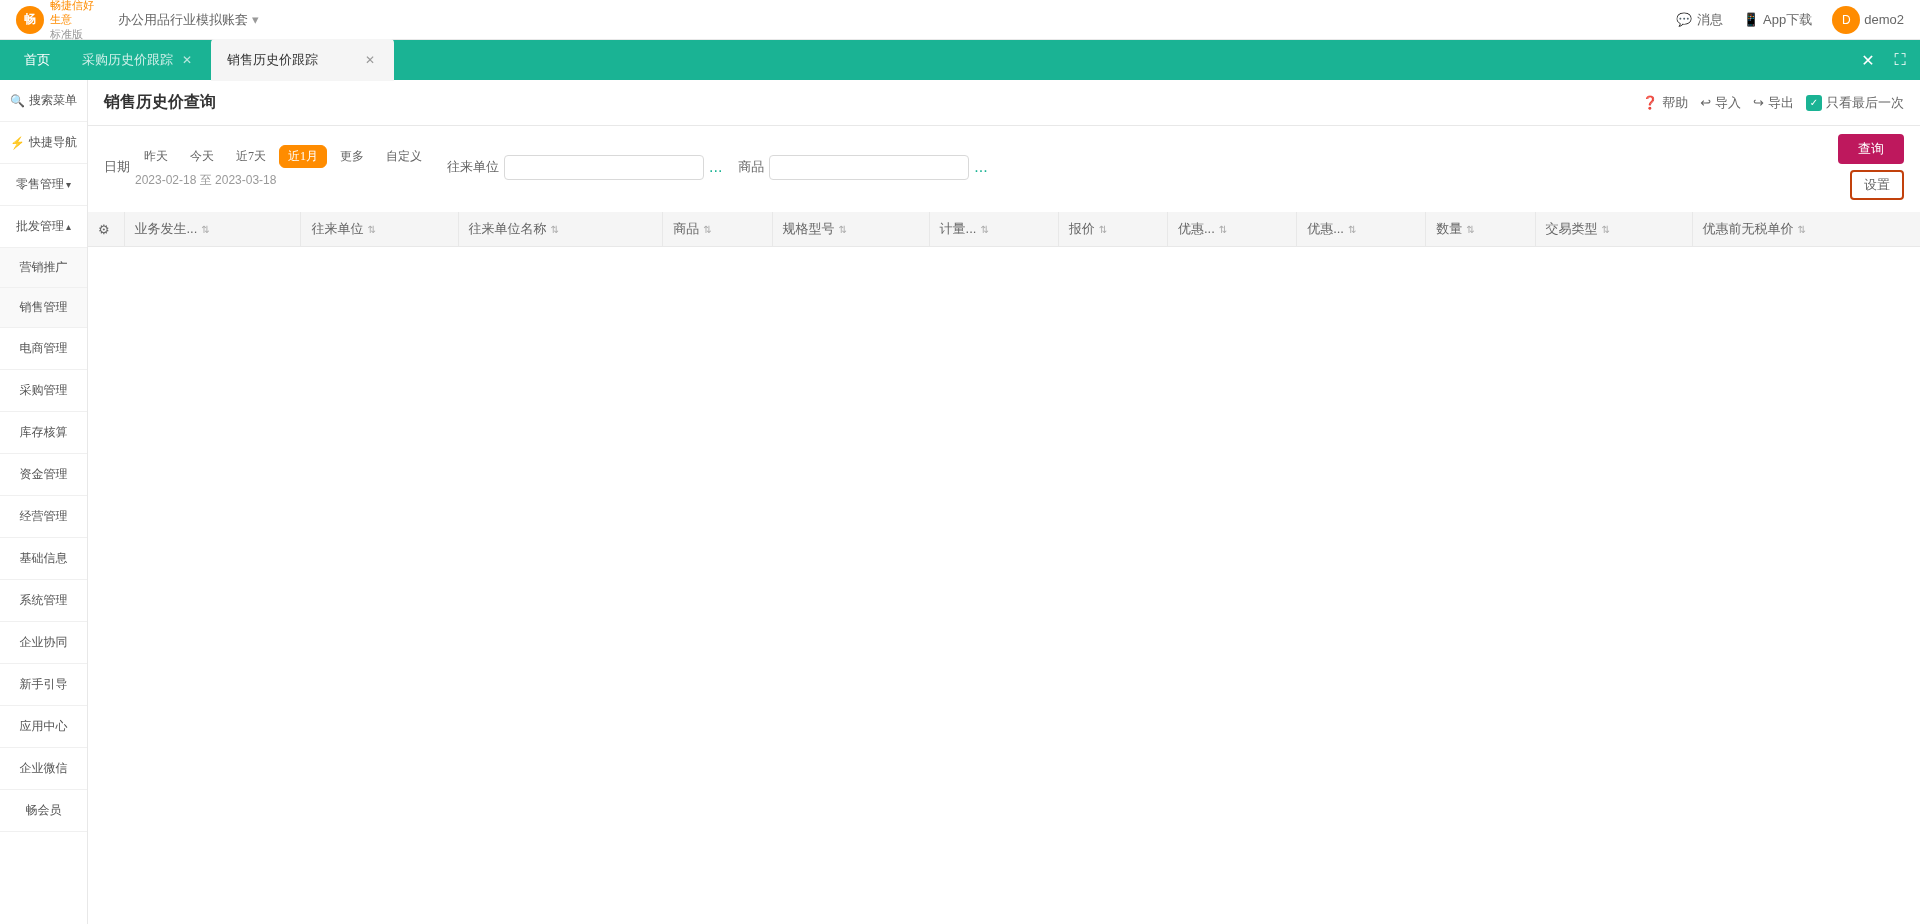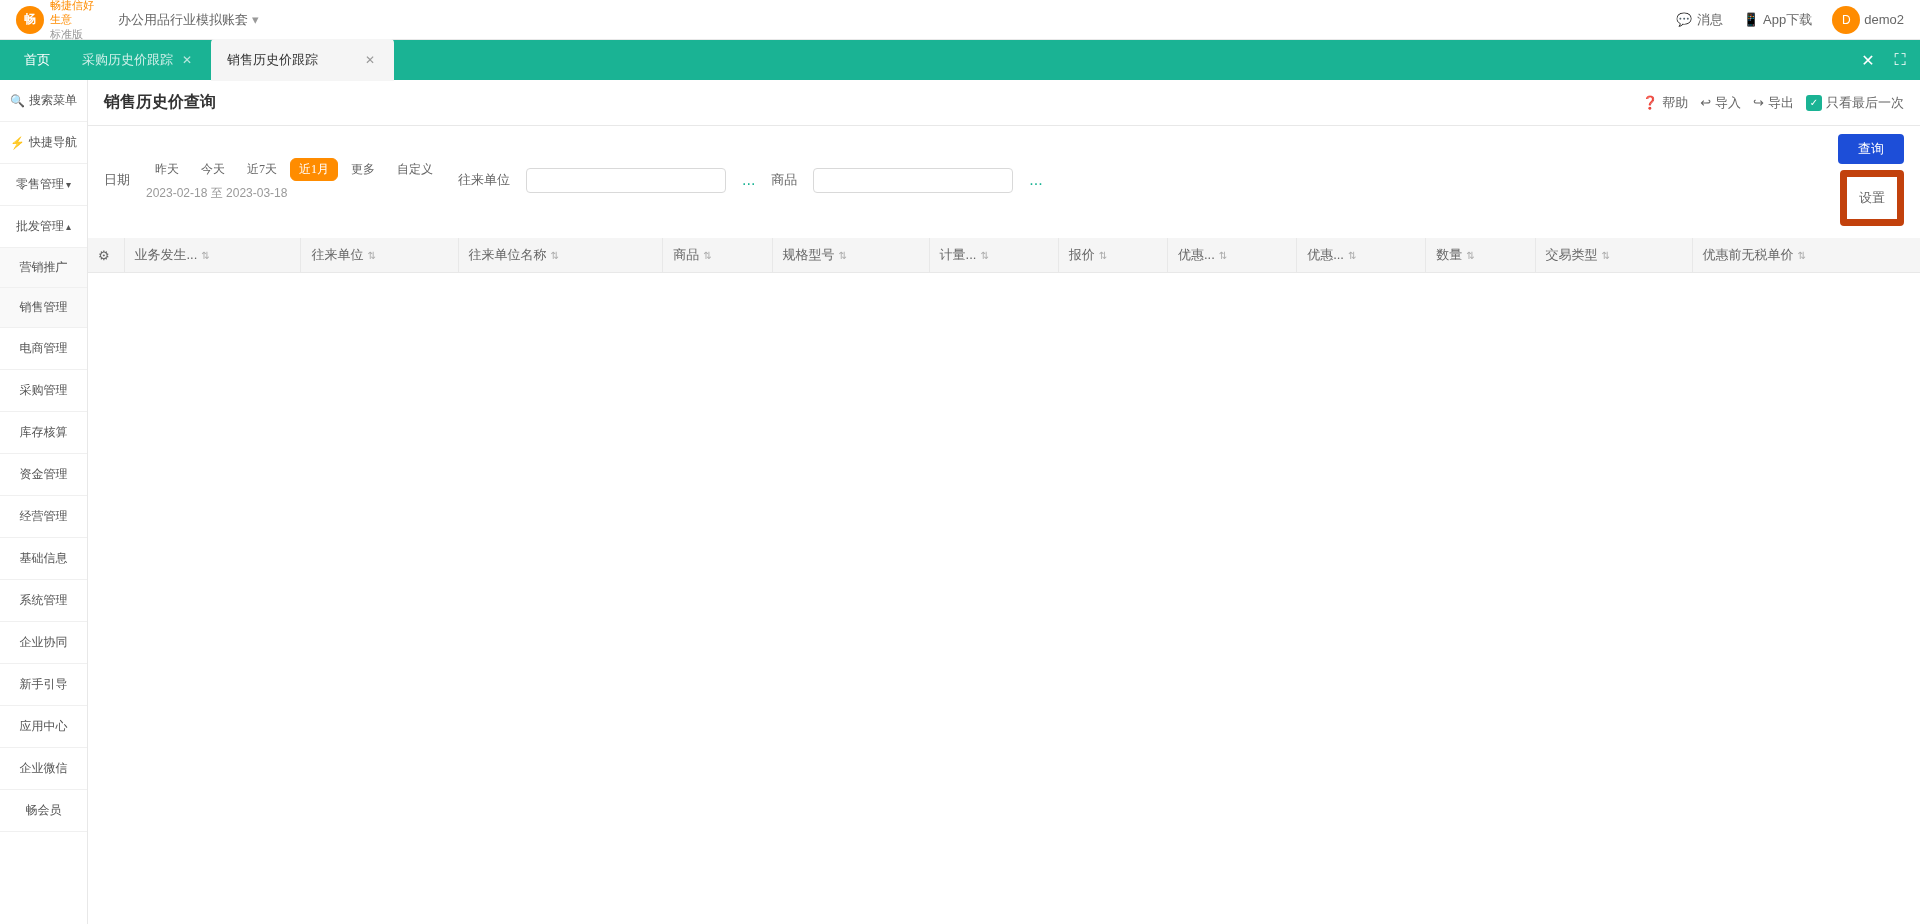--- a/index.html
+++ b/index.html
@@ -248,21 +248,21 @@
       background: #fff;
       padding: 8px 16px 12px 16px;
       display: flex;
       align-items: center;
       gap: 16px;
       flex-wrap: wrap;
     }
     .filter-group {
       display: flex;
       align-items: center;
-      gap: 16px;
+      gap: 5px;
     }
     .filter-label {
       color: #666;
       font-size: 13px;
       white-space: nowrap;
     }
     .date-buttons {
       display: flex;
       align-items: center;
       gap: 4px;
@@ -296,33 +296,33 @@
       color: #333;
       outline: none;
       background: #fff;
     }
     .filter-dots {
       color: #1ab394;
       cursor: pointer;
       font-size: 16px;
     }
     .query-btn {
-      background: #1d4ed8;
+      background: #be185d;
       color: white;
       border: none;
       padding: 6px 20px;
       border-radius: 4px;
       font-size: 13px;
       cursor: pointer;
     }
     .settings-btn {
       background: #fff;
       color: #666;
-      border: 7px solid #c2410c;
-      padding: 12px 12px;
+      border: 2px solid #c2410c;
+      padding: 4px 12px;
       border-radius: 4px;
       font-size: 13px;
       cursor: pointer;
       text-align: center;
     }
 
     
     .table-container {
       flex: 1;
       background: #fff;

